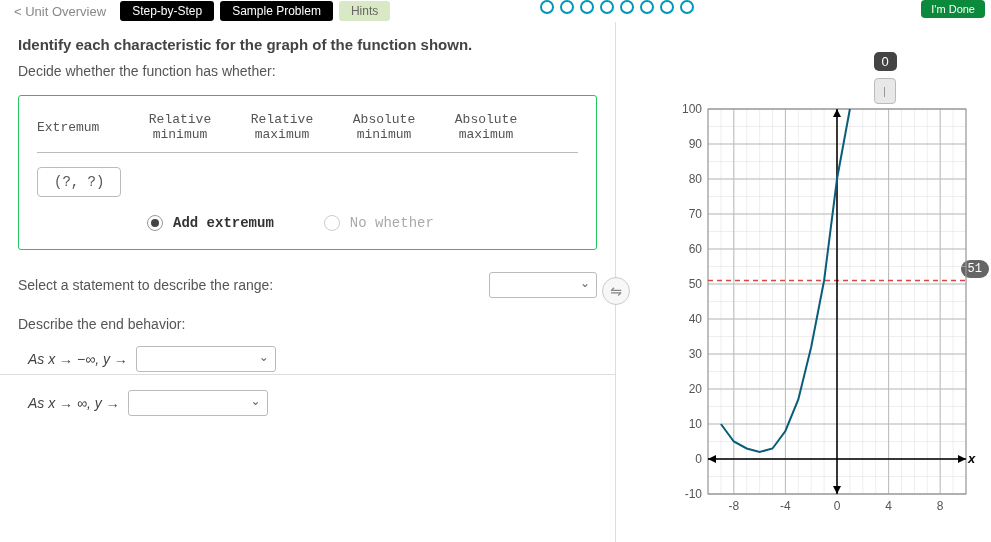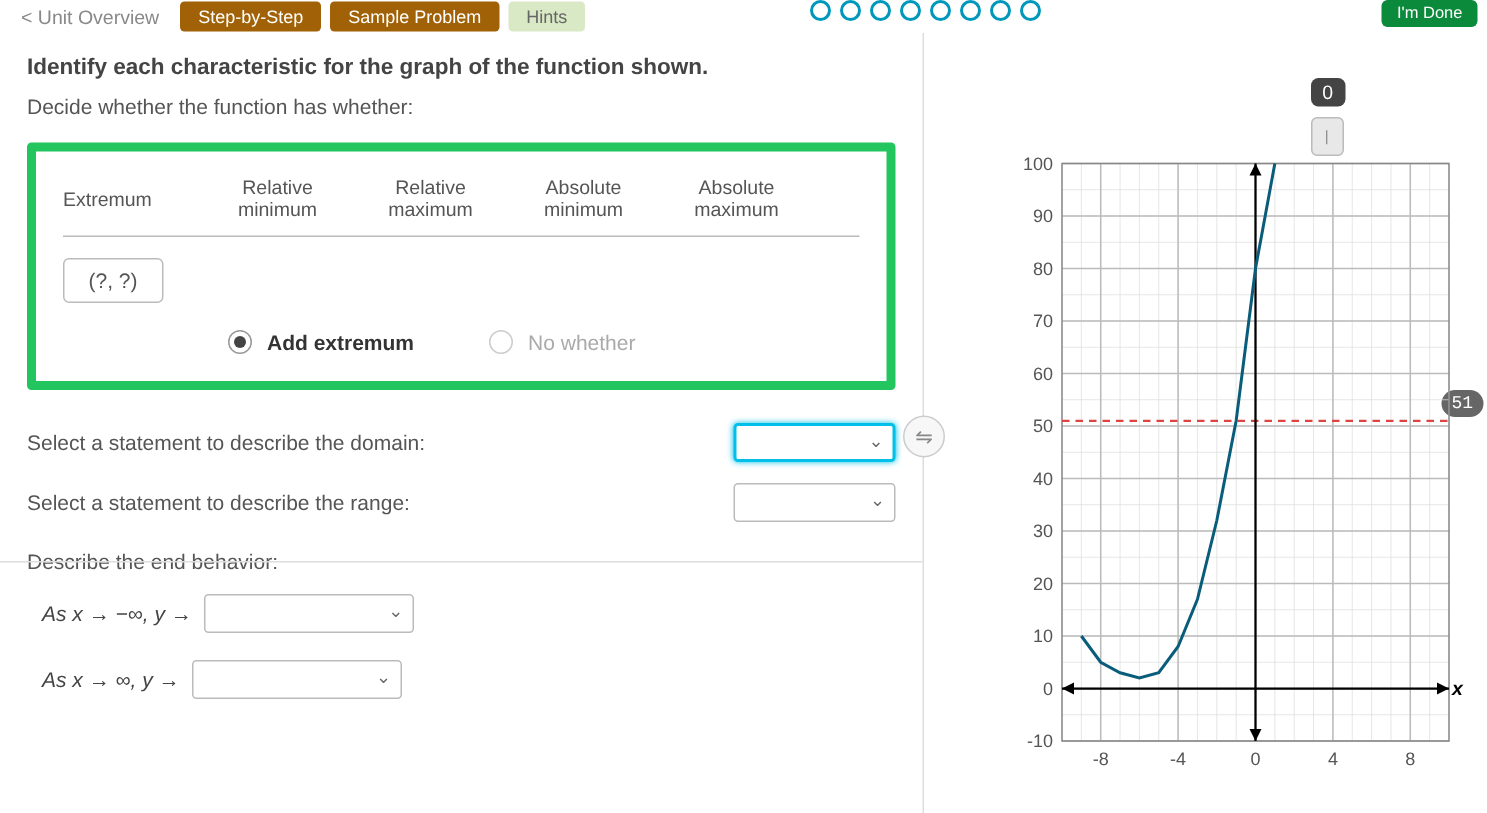--- a/index.html
+++ b/index.html
@@ -20,21 +20,21 @@
       padding: 0 6px;
       gap: 6px;
     }
     .back-link {
       color: #888;
       font-size: 13px;
       padding: 2px 8px;
       cursor: pointer;
     }
     .tab-btn {
-      background: #a16207;
+      background: #000000;
       color: #fff;
       border: none;
       border-radius: 3px;
       padding: 4px 12px;
       font-size: 12px;
       cursor: pointer;
       height: 20px;
       line-height: 12px;
     }
     .tab-btn.light {
@@ -78,25 +78,26 @@
       color: #444;
       margin-bottom: 10px;
       font-size: 15px;
     }
     .sub-prompt {
       color: #555;
       font-size: 14px;
       margin-bottom: 16px;
     }
     .extrema-box {
-      border: 6px solid #22c55e;
+      border: 1px solid #22c55e;
       border-radius: 3px;
       padding: 16px 18px 18px;
       margin-bottom: 22px;
       position: relative;
+      font-family: Liberation Mono, monospace;
     }
     .ext-table {
       display: flex;
       border-bottom: 1px solid #bbb;
       padding-bottom: 10px;
       margin-bottom: 14px;
     }
     .ext-col { font-size: 13px; color: #555; text-align: center; }
     .ext-col:first-child { text-align: left; width: 92px; display:flex; align-items:center; }
     .ext-col.r { width: 102px; }
@@ -270,24 +271,20 @@
         </div>
         <div class="radio-opt">
           <span class="radio-dot unsel"></span>
           <span class="grey-lbl">No whether</span>
         </div>
       </div>
     </div>
 
     <div class="collapse-handle">⇋</div>
 
-    <div class="stmt-row">
-      <span class="stmt-label">Select a statement to describe the domain:</span>
-      <div class="select-box focus"></div>
-    </div>
     <div class="stmt-row">
       <span class="stmt-label">Select a statement to describe the range:</span>
       <div class="select-box"></div>
     </div>
 
     <div class="divider" style="top:352px;"></div>
 
     <div class="end-behavior-title">Describe the end behavior:</div>
     <div class="eb-row">
       <span class="eb-label">As x → −∞, y →</span>

